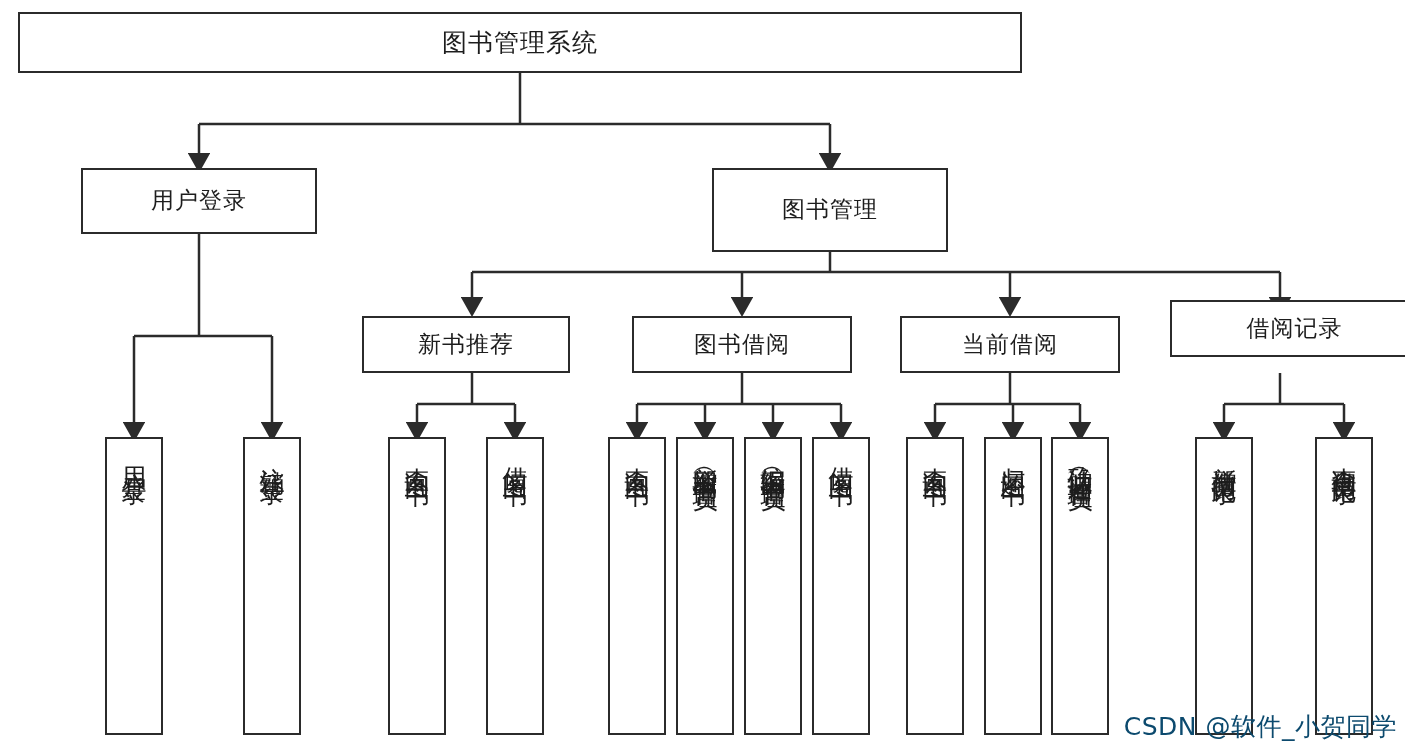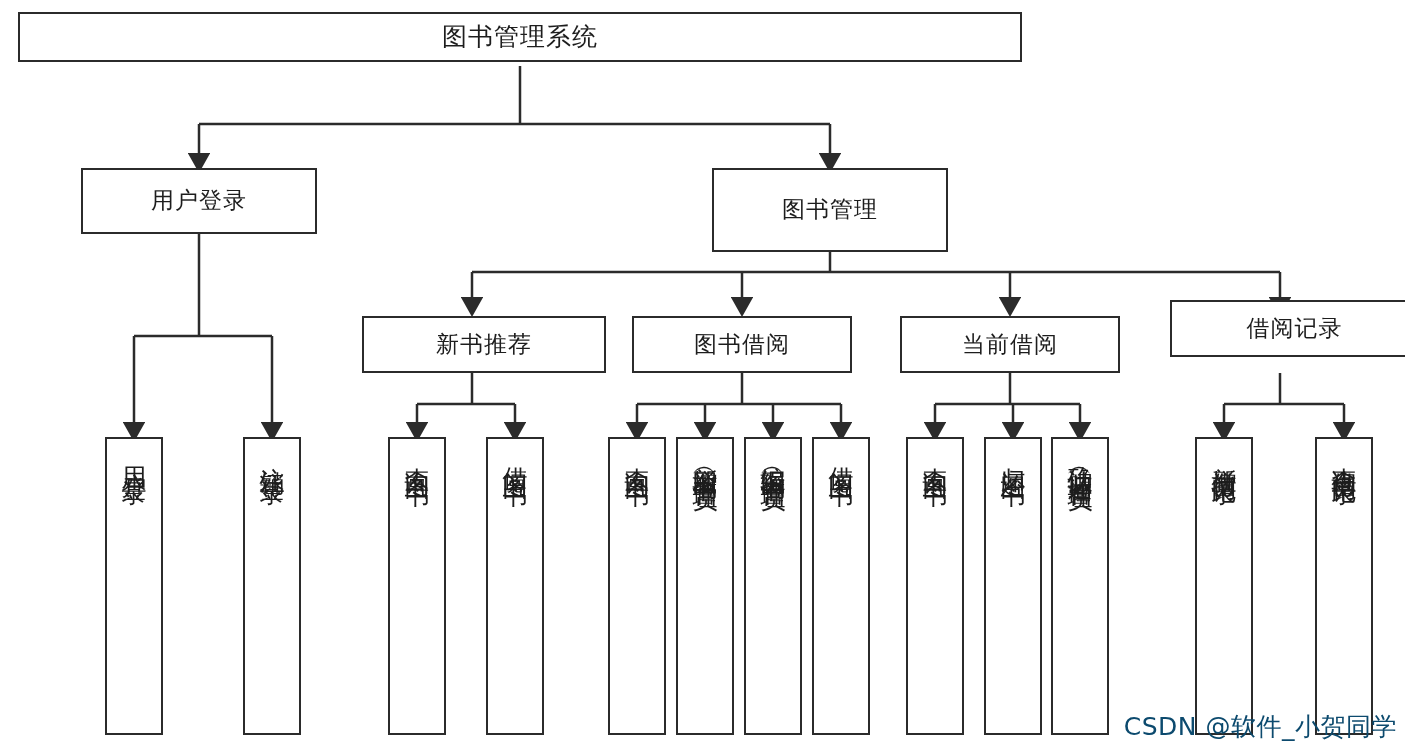--- a/index.html
+++ b/index.html
@@ -103,32 +103,32 @@
       <path d="M1013,404 L1013,425" marker-end="url(#ah)"></path>
       <path d="M1080,404 L1080,425" marker-end="url(#ah)"></path>
 
       <path d="M1280,373 L1280,404"></path>
       <path d="M1224,404 L1344,404"></path>
       <path d="M1224,404 L1224,425" marker-end="url(#ah)"></path>
       <path d="M1344,404 L1344,425" marker-end="url(#ah)"></path>
     </g>
   </svg>
 
-  <div class="node root" style="left:18px;top:12px;width:1004px;height:50px;">
+  <div class="node root" style="left:18px;top:12px;width:1004px;height:61px;">
     <span class="label">图书管理系统</span>
   </div>
 
   <div class="node lvl2" style="left:81px;top:168px;width:236px;height:66px;">
     <span class="label">用户登录</span>
   </div>
   <div class="node lvl2" style="left:712px;top:168px;width:236px;height:84px;">
     <span class="label">图书管理</span>
   </div>
 
-  <div class="node lvl3" style="left:362px;top:316px;width:244px;height:57px;justify-content:center;">
+  <div class="node lvl3" style="left:362px;top:316px;width:208px;height:57px;justify-content:center;">
     <span class="label">新书推荐</span>
   </div>
   <div class="node lvl3" style="left:900px;top:316px;width:220px;height:57px;">
     <span class="label">当前借阅</span>
   </div>
   <div class="node lvl3" style="left:632px;top:316px;width:220px;height:57px;">
     <span class="label">图书借阅</span>
   </div>
   <div class="node lvl3" style="left:1170px;top:300px;width:249px;height:57px;">
     <span class="label">借阅记录</span>

